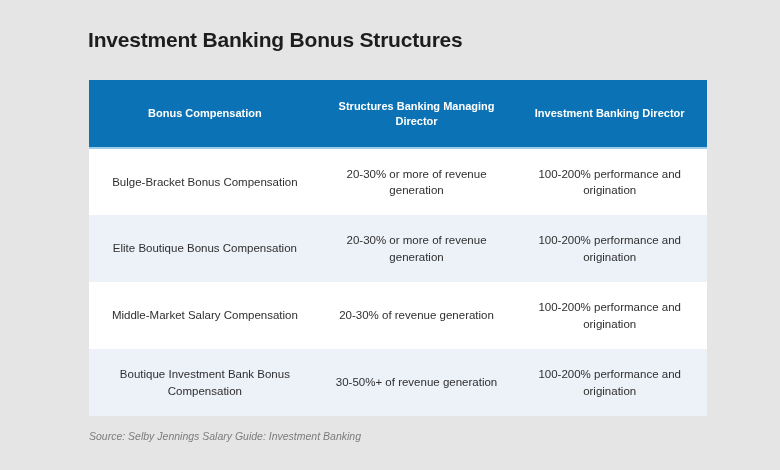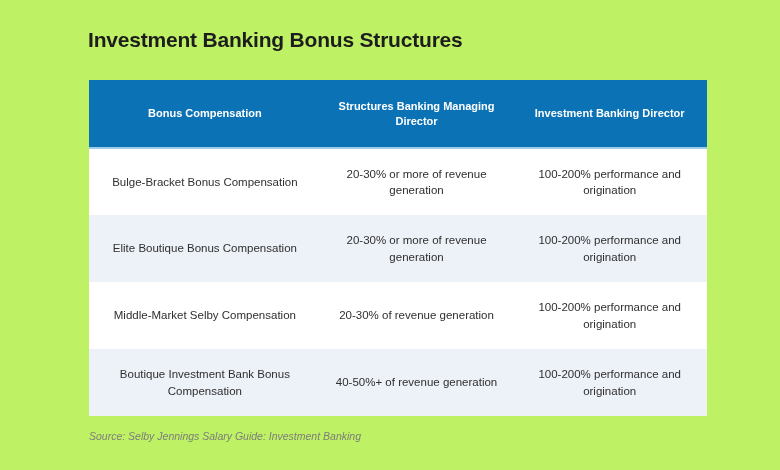--- a/index.html
+++ b/index.html
@@ -10,21 +10,21 @@
     width: 780px;
     height: 470px;
     background: #ffffff;
     font-family: "Liberation Sans", sans-serif;
     overflow: hidden;
     position: relative;
   }
   .page {
     position: absolute;
     inset: 0;
-    background: #bef264;
+    background: #e5e5e5;
   }
   .page-title {
     position: absolute;
     left: 88px;
     top: 28px;
     font-size: 21px;
     font-weight: bold;
     color: #1d1d1d;
     letter-spacing: -0.2px;
     white-space: nowrap;
@@ -108,27 +108,27 @@
           <td class="col-1">Bulge-Bracket Bonus Compensation</td>
           <td class="col-2">20-30% or more of revenue generation</td>
           <td class="col-3">100-200% performance and origination</td>
         </tr>
         <tr class="alt">
           <td class="col-1">Elite Boutique Bonus Compensation</td>
           <td class="col-2">20-30% or more of revenue generation</td>
           <td class="col-3">100-200% performance and origination</td>
         </tr>
         <tr class="plain">
-          <td class="col-1">Middle-Market Selby Compensation</td>
+          <td class="col-1">Middle-Market Salary Compensation</td>
           <td class="col-2">20-30% of revenue generation</td>
           <td class="col-3">100-200% performance and origination</td>
         </tr>
         <tr class="alt">
           <td class="col-1">Boutique Investment Bank Bonus Compensation</td>
-          <td class="col-2">40-50%+ of revenue generation</td>
+          <td class="col-2">30-50%+ of revenue generation</td>
           <td class="col-3">100-200% performance and origination</td>
         </tr>
       </tbody>
     </table>
   </div>
 
   <div class="source-note">Source: Selby Jennings Salary Guide: Investment Banking</div>
 
 </div>
 

